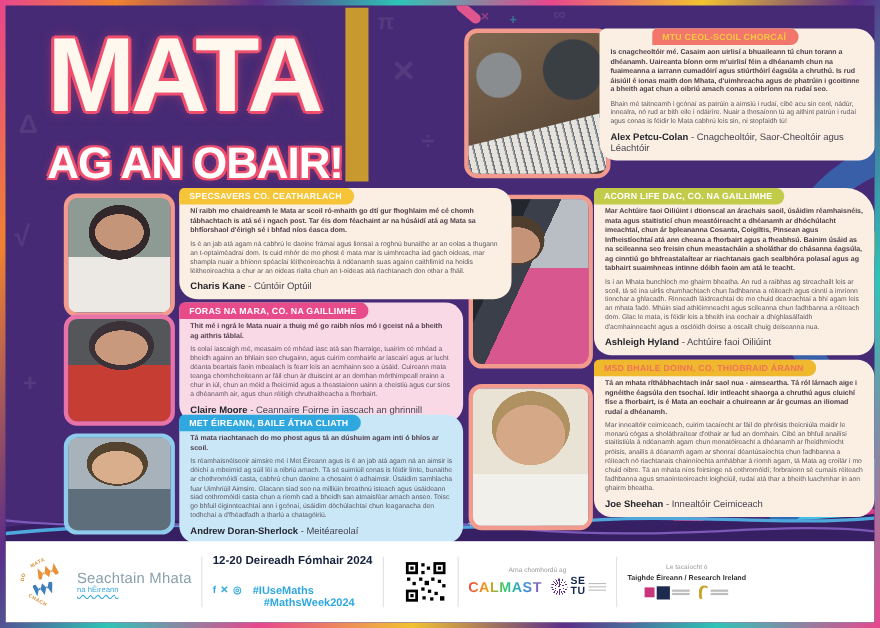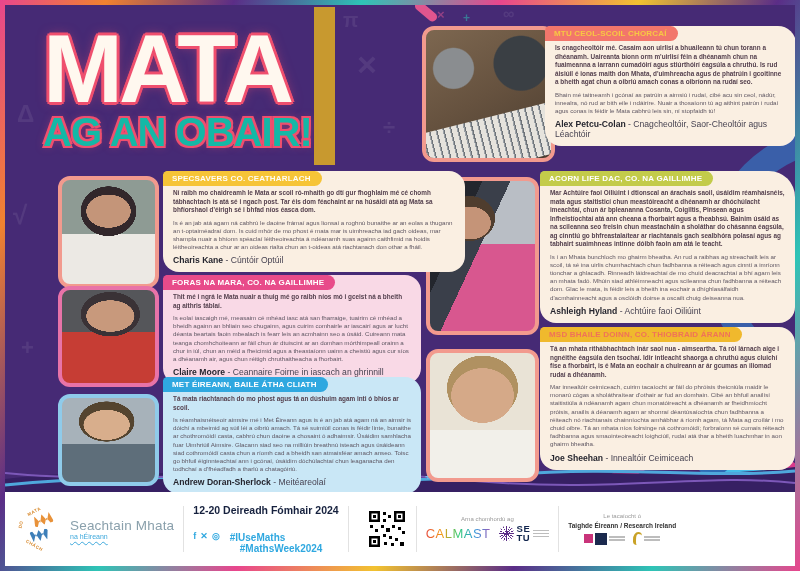--- a/index.html
+++ b/index.html
@@ -17,21 +17,21 @@
   .magenta-circle{position:absolute;left:555px;top:432px;width:300px;height:300px;border:16px solid #D93A8C;border-radius:50%;z-index:1;}
   .yellow-blob{position:absolute;left:752px;top:200px;width:38px;height:54px;border-radius:10px;background:#DFAE3C;transform:rotate(8deg);z-index:1;}
   .cyan-bar{position:absolute;left:700px;top:420px;width:170px;height:30px;background:#45BEE8;transform:rotate(-38deg);z-index:1;}
   .blue-bar{position:absolute;left:680px;top:400px;width:180px;height:32px;background:#2E6CB5;transform:rotate(-38deg);z-index:1;}
   .pink-pill{position:absolute;left:408px;top:2px;width:26px;height:9px;border-radius:5px;background:#E0558E;transform:rotate(40deg);z-index:1;}
 
   
   .title{position:absolute;left:38px;top:22px;z-index:2;}
   .t1{font-size:96px;font-weight:800;letter-spacing:-4px;line-height:.88;color:#FFF8EF;
       text-shadow:-2px -2px 0 #EF4F6E,2px -2px 0 #EF4F6E,-2px 2px 0 #EF4F6E,2px 2px 0 #EF4F6E,-3px 0 0 #EF4F6E,3px 0 0 #EF4F6E,0 -3px 0 #EF4F6E,0 3px 0 #EF4F6E,0 0 12px rgba(239,79,110,.55);}
-  .t2{font-size:40px;font-weight:800;letter-spacing:-1px;line-height:1;margin-top:1px;color:#14b8a6;
+  .t2{font-size:40px;font-weight:800;letter-spacing:-1px;line-height:1;margin-top:18px;color:#ffffff;
       text-shadow:-2px -2px 0 #EF4F6E,2px -2px 0 #EF4F6E,-2px 2px 0 #EF4F6E,2px 2px 0 #EF4F6E,0 0 9px rgba(239,79,110,.55);}
 
   
   .photo{position:absolute;border:4px solid #F29A8E;border-radius:12px;z-index:2;overflow:hidden;}
   .pb-pink{border-color:#E873A8;}
   .pb-blue{border-color:#8FCBEA;}
   .photo-alex{background:
     radial-gradient(circle at 22% 30%, #8A8D90 0 15%, transparent 16%),
     radial-gradient(circle at 76% 26%, #3A3F44 0 20%, transparent 21%),
     linear-gradient(150deg,#7D6750 0%,#66523F 50%,#4A3C2F 100%);}
@@ -59,21 +59,21 @@
     radial-gradient(ellipse 34% 26% at 50% 28%, #B09161 99%, transparent),
     linear-gradient(180deg,#E9E3D6 0 62%,#F2F0EA 62% 100%);}
 
   
   .card{position:absolute;z-index:2;border-radius:6px 16px 16px 16px;padding:18px 10px 7px 10px;}
   .bg-cream{background:#FAEFE2;}
   .bg-pink{background:#F9D9E6;}
   .bg-blue{background:#C9E7F6;}
   .hdr{position:absolute;top:0;left:0;max-width:95%;padding:3px 11px 3px 9px;border-radius:6px 10px 10px 0;
        font-size:8px;font-weight:800;letter-spacing:.2px;white-space:nowrap;}
-  .hdr-coral{background:#F2766B;color:#F7C843;}
+  .hdr-coral{background:#F2766B;color:#F7C843;margin-left:48px;}
   .hdr-yellow{background:#F6C437;color:#FFFDF5;}
   .hdr-pink{background:#E84B8A;color:#FFFFFF;}
   .hdr-blue{background:#2FA8E0;color:#FFFFFF;}
   .hdr-lime{background:#C3CB4A;color:#FFFFFF;}
   .hdr-gold{background:#F0B92D;color:#F07258;}
   .intro{margin:0 0 4px 0;font-size:6.4px;line-height:1.33;font-weight:700;color:#54404E;}
   .bodytxt{margin:0 0 4px 0;font-size:6.2px;line-height:1.32;color:#5E5662;}
   .byline{margin:1px 0 0 0;font-size:8.6px;color:#474352;}
   .nm{font-weight:800;color:#26262F;}
 
@@ -105,21 +105,21 @@
   .sic{font-size:9px;font-weight:800;color:#2FA8E0;line-height:1.1;cursor:pointer;}
   .tags{font-size:10px;font-weight:800;color:#2FA8E0;line-height:1.15;margin-left:6px;}
   .tags div:nth-child(2){padding-left:10px;}
   .f-reg{flex:none;text-align:left;}
   .reg1{font-size:14.5px;font-weight:800;color:#111;line-height:1.05;}
   .reg2{font-size:19px;font-weight:800;color:#35B5EA;line-height:1.05;cursor:pointer;}
   .qr{flex:none;}
   .f-group{flex:none;text-align:center;}
   .f-label{font-size:6px;color:#999;margin-bottom:3px;}
   .logo-row{display:flex;align-items:center;justify-content:center;gap:8px;}
-  .calmast{font-size:13px;font-weight:400;letter-spacing:.5px;
+  .calmast{font-size:13px;font-weight:700;letter-spacing:.5px;
     background:linear-gradient(90deg,#E74C3C,#F39C12,#2ECC71,#3498DB,#9B59B6);
     -webkit-background-clip:text;background-clip:text;color:transparent;}
   .setu{display:flex;align-items:center;gap:3px;}
   .setu-star{width:15px;height:15px;border-radius:50%;
     background:repeating-conic-gradient(#5B2D87 0 7deg,transparent 7deg 22deg);}
   .setu-txt{font-size:9.5px;font-weight:800;color:#12264E;line-height:.92;letter-spacing:.5px;}
   .tlines .tl{width:16px;height:1.5px;background:#BDBDBD;margin:1.5px 0;}
   .support-org{font-size:6.5px;font-weight:700;color:#333;margin-bottom:3px;}
   .ri-logo{display:flex;align-items:center;gap:2px;}
   .sq1{width:9px;height:9px;background:#C9347A;}

